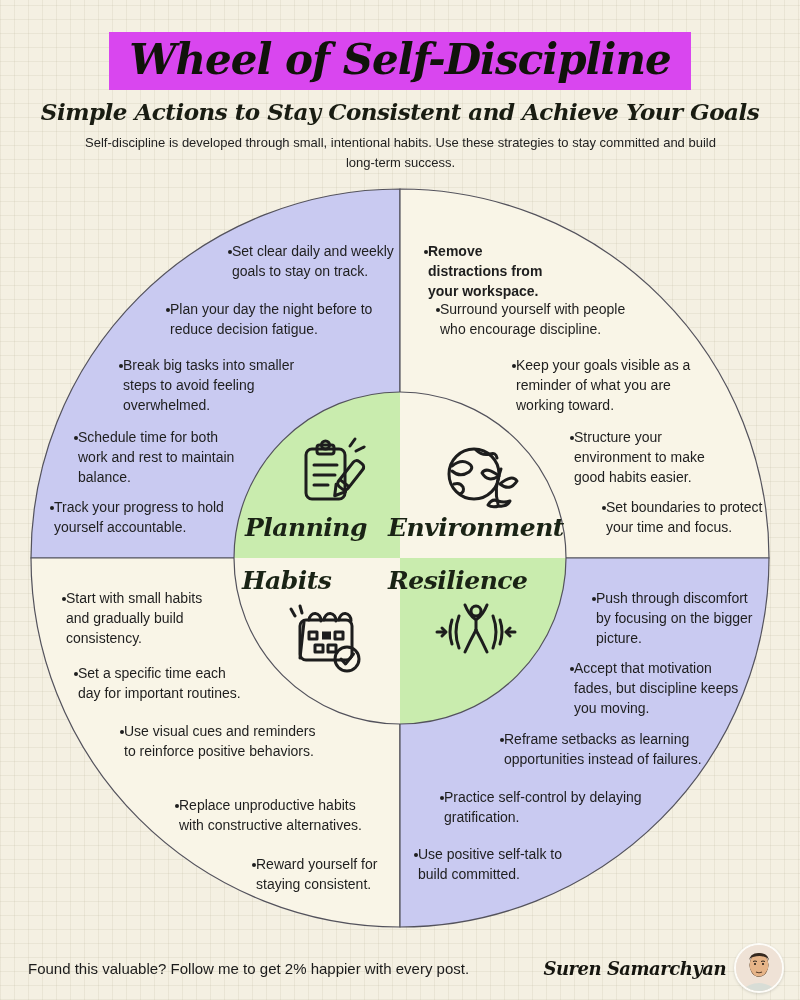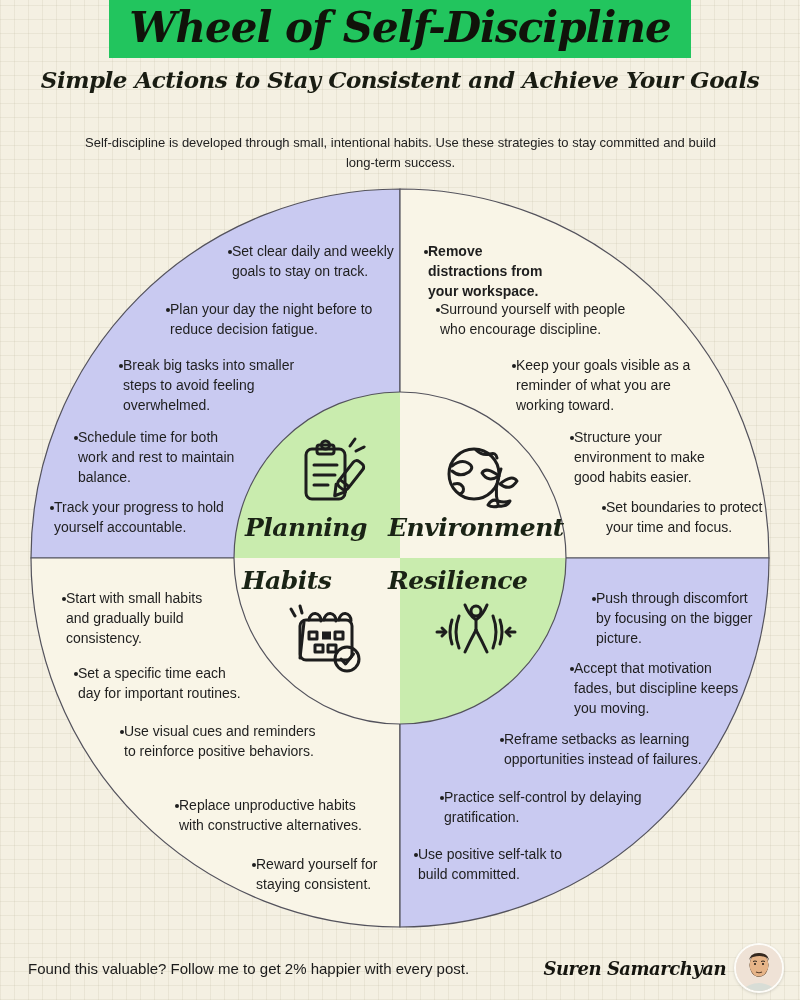--- a/index.html
+++ b/index.html
@@ -7,21 +7,21 @@
     width:800px;height:1000px;position:relative;overflow:hidden;
     background-color:#f4f0e2;
     background-image:
       repeating-linear-gradient(0deg, rgba(185,178,152,0.18) 0 1px, transparent 1px 14px),
       repeating-linear-gradient(90deg, rgba(185,178,152,0.18) 0 1px, transparent 1px 14px);
     font-family:"Liberation Sans", sans-serif;
     color:#1d1d1f;
   }
   .hdr{position:absolute;left:0;top:0;width:800px;text-align:center;}
   .title-hl{
-    display:inline-block;background:#22c55e;padding:6px 20px 8px;
+    display:inline-block;background:#d946ef;padding:6px 20px 8px;margin-top:32px;
   }
   .title{
     font-family:"DejaVu Serif","Liberation Serif",serif;
     font-style:italic;font-weight:bold;font-size:42px;line-height:1.05;
     color:#10130a;margin:0;letter-spacing:-1px;
   }
   .subtitle{
     font-family:"DejaVu Serif","Liberation Serif",serif;
     font-style:italic;font-weight:bold;font-size:23px;color:#191c12;
     margin:8px 0 0 0;letter-spacing:-0.5px;

